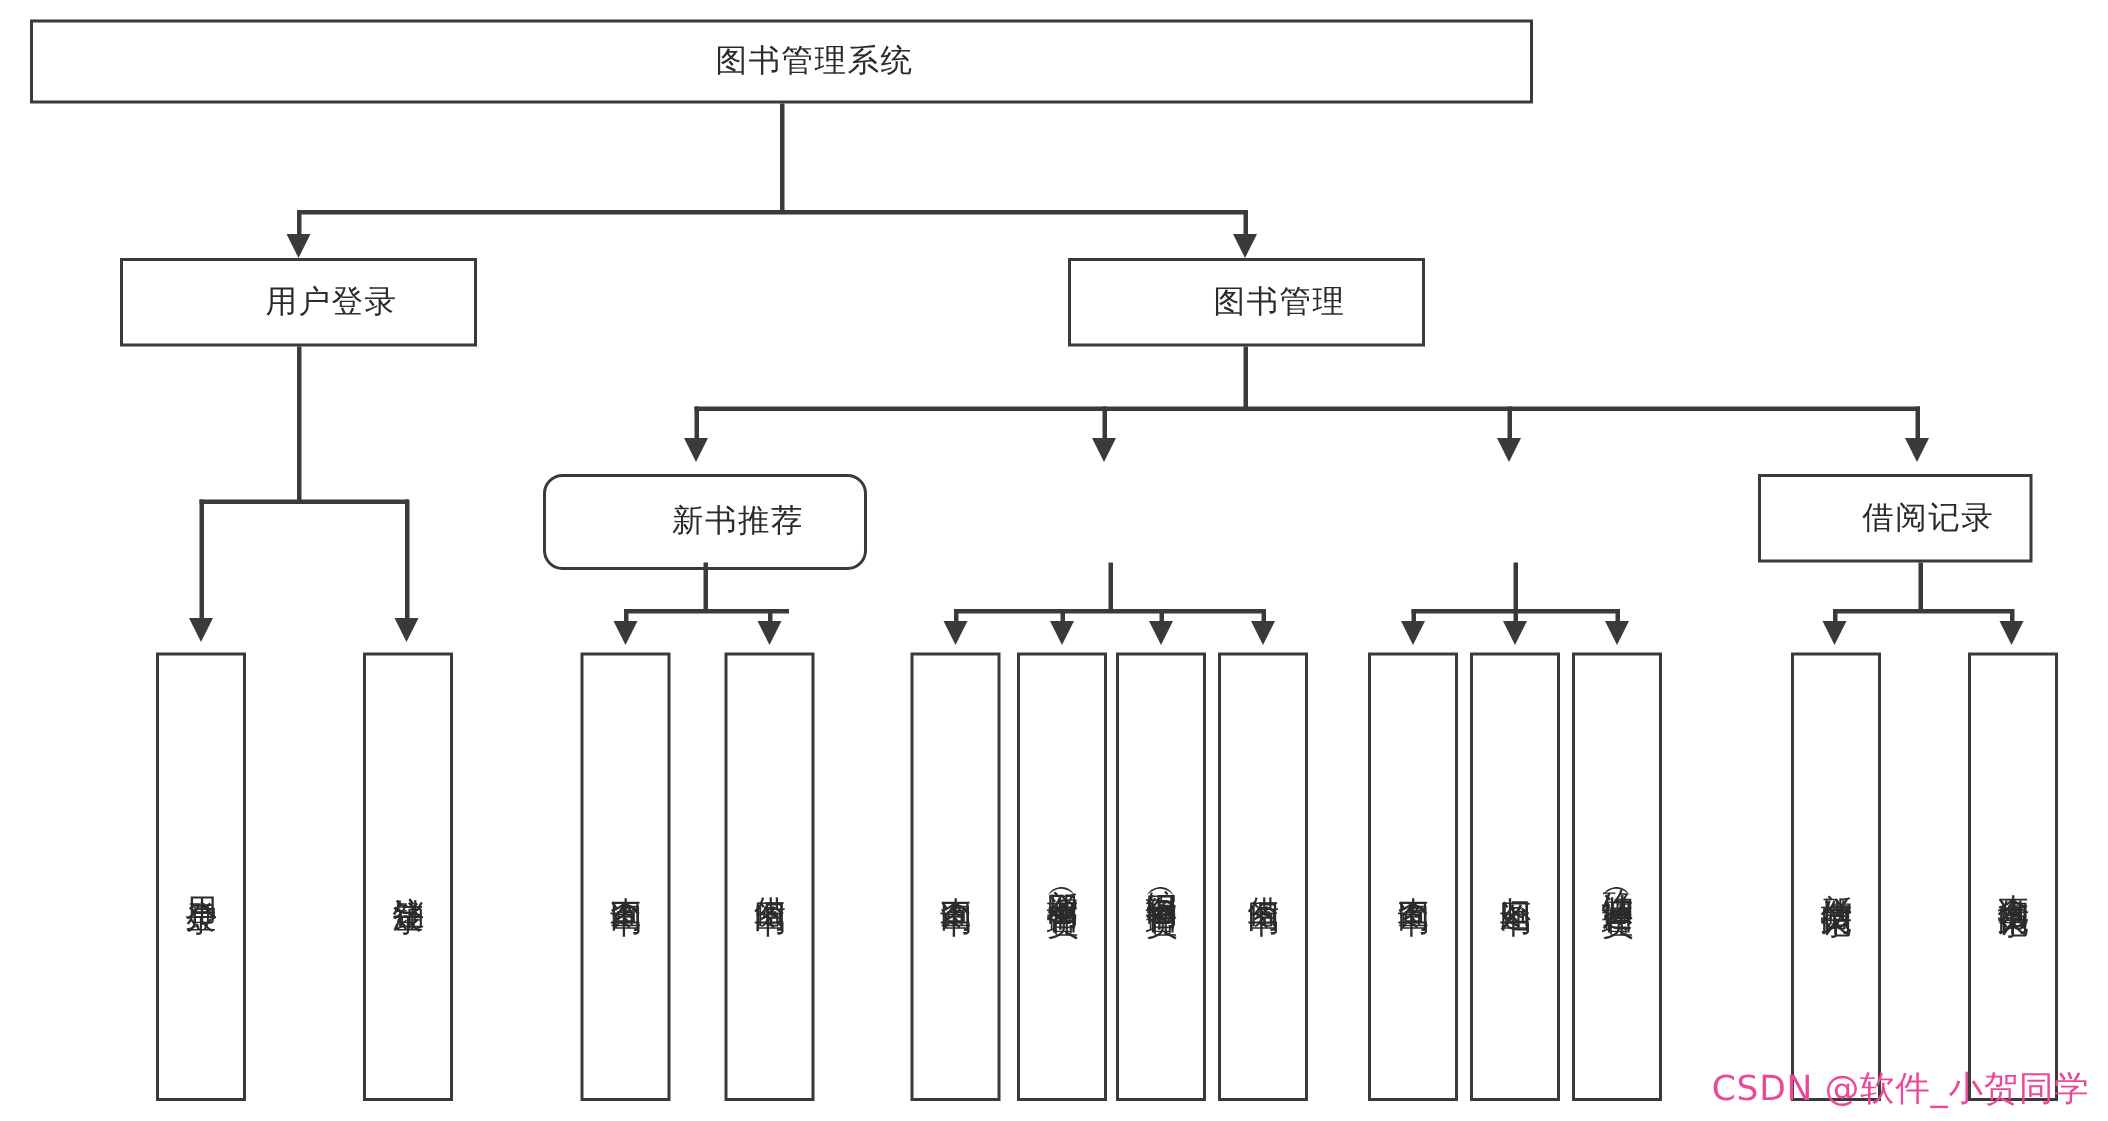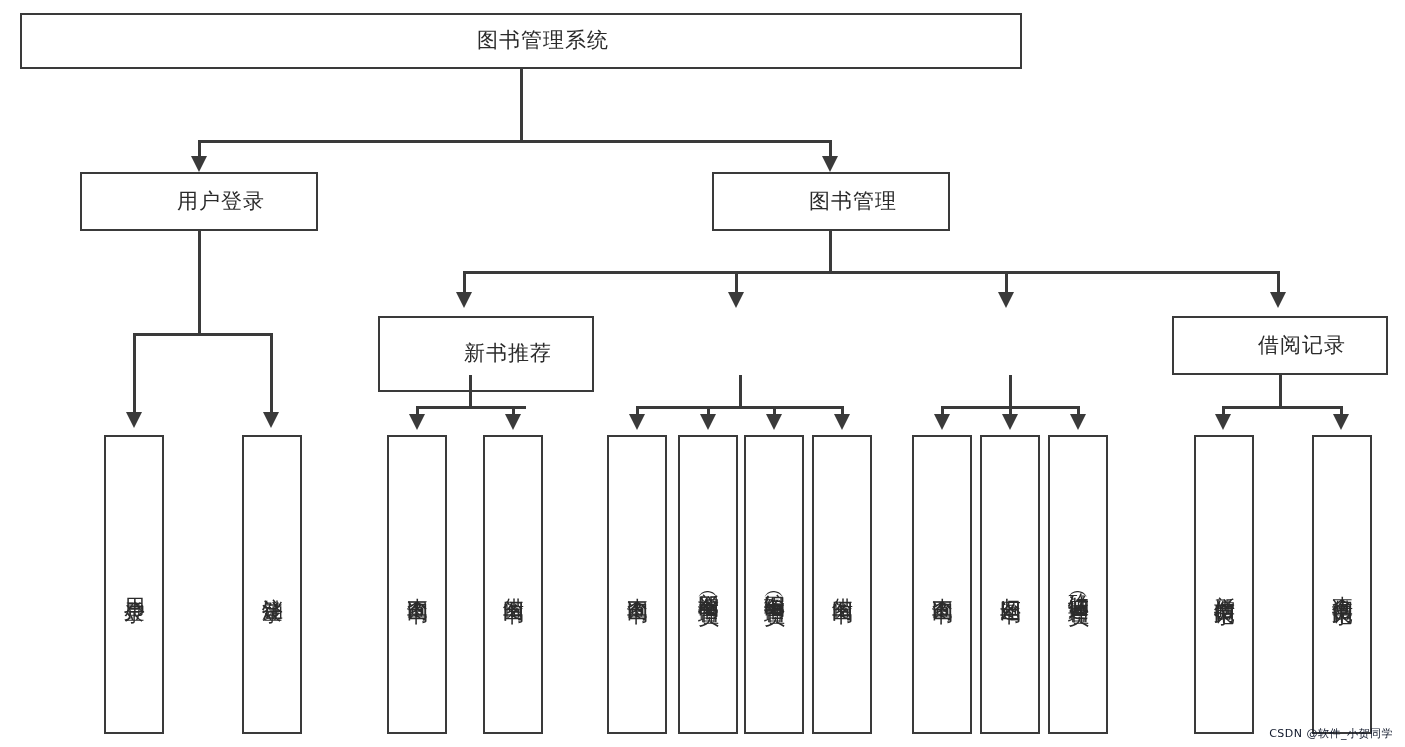--- a/index.html
+++ b/index.html
@@ -56,22 +56,22 @@
     width: 0;
     height: 0;
     border-left: 8px solid transparent;
     border-right: 8px solid transparent;
     border-top: 16px solid #3a3a3a;
   }
   #watermark {
     position: absolute;
     right: 12px;
     bottom: 6px;
-    font-size: 11px;
-    color: #0f172a;
+    font-size: 23px;
+    color: #ec4899;
     letter-spacing: 0.5px;
     white-space: nowrap;
   }
 </style>
 </head>
 <body>
 
 <div id="canvas">
 
   <div class="node h" style="left:20px; top:13px; width:1002px; height:56px;">
@@ -106,24 +106,24 @@
   <div class="line h" style="left:463px; top:271px; width:817px;"></div>
   <div class="line v" style="left:463px; top:271px; height:25px;"></div>
   <div class="arrow" style="left:456px; top:292px;"></div>
   <div class="line v" style="left:735px; top:271px; height:25px;"></div>
   <div class="arrow" style="left:728px; top:292px;"></div>
   <div class="line v" style="left:1005px; top:271px; height:25px;"></div>
   <div class="arrow" style="left:998px; top:292px;"></div>
   <div class="line v" style="left:1277px; top:271px; height:25px;"></div>
   <div class="arrow" style="left:1270px; top:292px;"></div>
 
-  <div class="node h" style="left:378px; top:316px; width:216px; height:76px;">
+  <div class="node h" style="left:362px; top:316px; width:216px; height:64px;border-radius:13px;">
     <span>新书推荐</span>
   </div>
-  <div class="node h" style="left:1172px; top:316px; width:216px; height:59px;">
+  <div class="node h" style="left:1172px; top:316px; width:183px; height:59px;">
     <span>借阅记录</span>
   </div>
 
   <div class="line v" style="left:469px; top:375px; height:33px;"></div>
   <div class="line h" style="left:416px; top:406px; width:110px;"></div>
   <div class="line v" style="left:416px; top:406px; height:12px;"></div>
   <div class="arrow" style="left:409px; top:414px;"></div>
   <div class="line v" style="left:512px; top:406px; height:12px;"></div>
   <div class="arrow" style="left:505px; top:414px;"></div>
 

